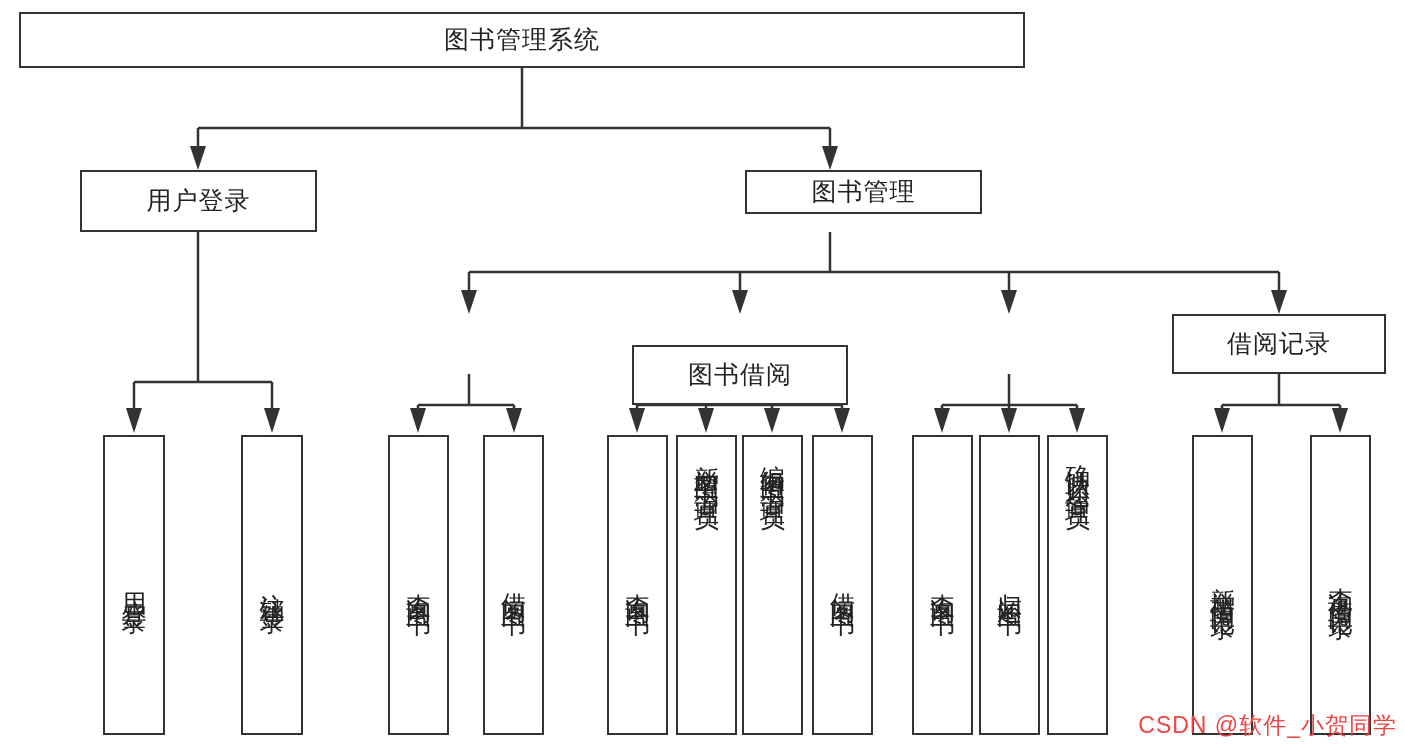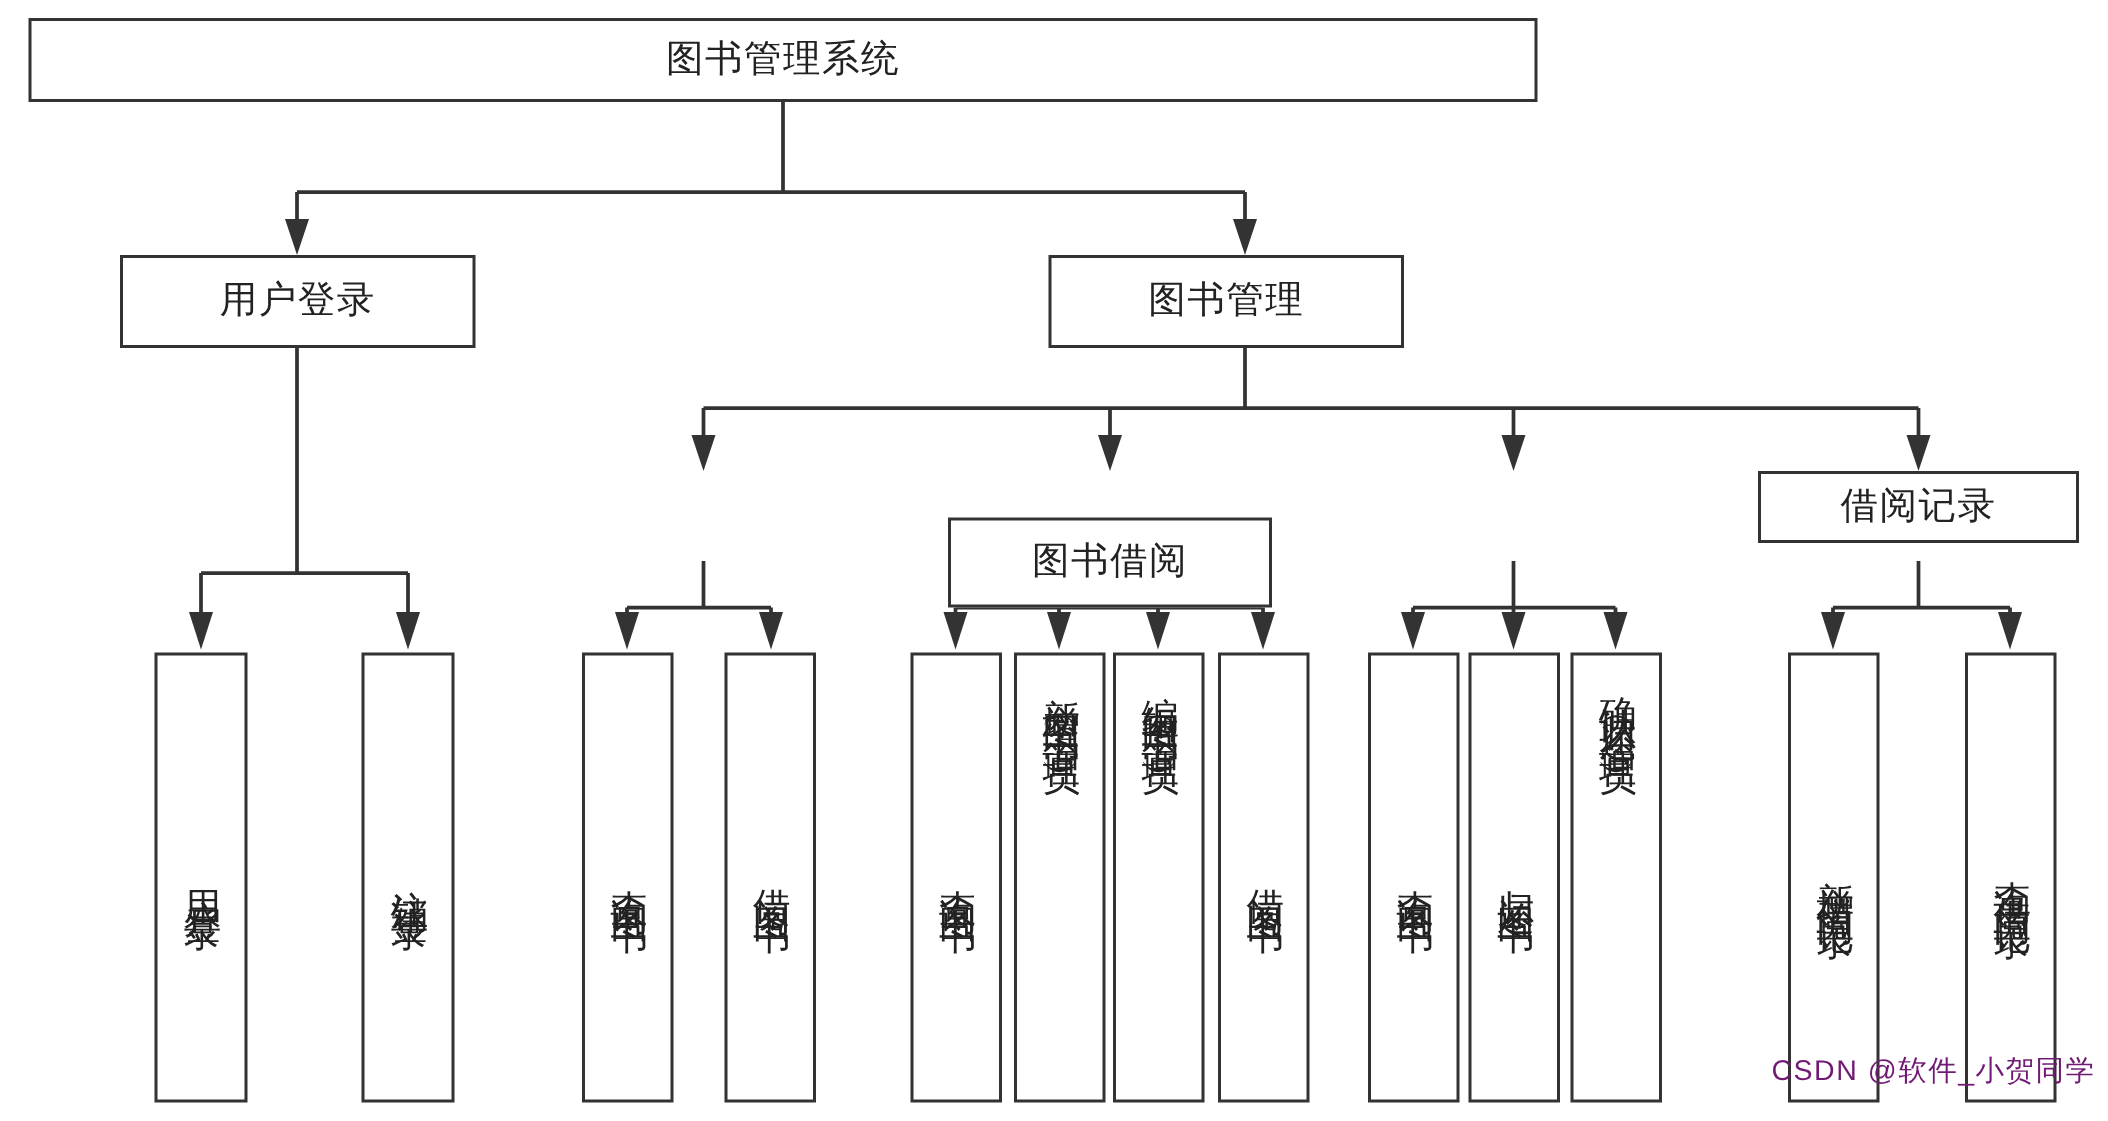--- a/index.html
+++ b/index.html
@@ -38,23 +38,23 @@
     text-orientation:upright;
     font-size:25px;
     letter-spacing:6px;
     line-height:1;
     color:#222222;
     white-space:nowrap;
   }
   .leaf.centered{align-items:center;padding-top:0;}
   .watermark{
     position:absolute;
-    right:8px;bottom:20px;
-    font-size:19px;
-    color:#701a75;
+    right:8px;bottom:6px;
+    font-size:23px;
+    color:#ef4444;
     letter-spacing:1px;
     white-space:nowrap;
     z-index:5;
   }
   svg.edges{position:absolute;left:0;top:0;width:1405px;height:747px;pointer-events:none;}
   svg.edges path, svg.edges line{stroke:#333333;stroke-width:2.5;fill:none;}
   svg.edges polygon{fill:#333333;}
 </style>
 </head>
 <body>
@@ -123,28 +123,28 @@
     <polygon points="1340,433 1332,408 1348,408"></polygon>
   </svg>
 
   <div class="node root node-h" style="left:19px;top:12px;width:1006px;height:56px;">
     <span>图书管理系统</span>
   </div>
 
   <div class="node node-h" style="left:80px;top:170px;width:237px;height:62px;">
     <span>用户登录</span>
   </div>
-  <div class="node node-h" style="left:699px;top:170px;width:237px;height:62px;">
+  <div class="node node-h" style="left:745px;top:170px;width:237px;height:44px;">
     <span>图书管理</span>
   </div>
 
   <div class="node node-h" style="left:632px;top:314px;width:216px;height:60px;margin-top:31px;">
     <span>图书借阅</span>
   </div>
-  <div class="node node-h" style="left:1172px;top:314px;width:214px;height:48px;">
+  <div class="node node-h" style="left:1172px;top:314px;width:214px;height:60px;">
     <span>借阅记录</span>
   </div>
 
   <div class="node leaf centered" style="left:103px;top:435px;width:62px;height:300px;">
     <span class="vtext">用户登录</span>
   </div>
   <div class="node leaf centered" style="left:241px;top:435px;width:62px;height:300px;">
     <span class="vtext">注销登录</span>
   </div>
 

